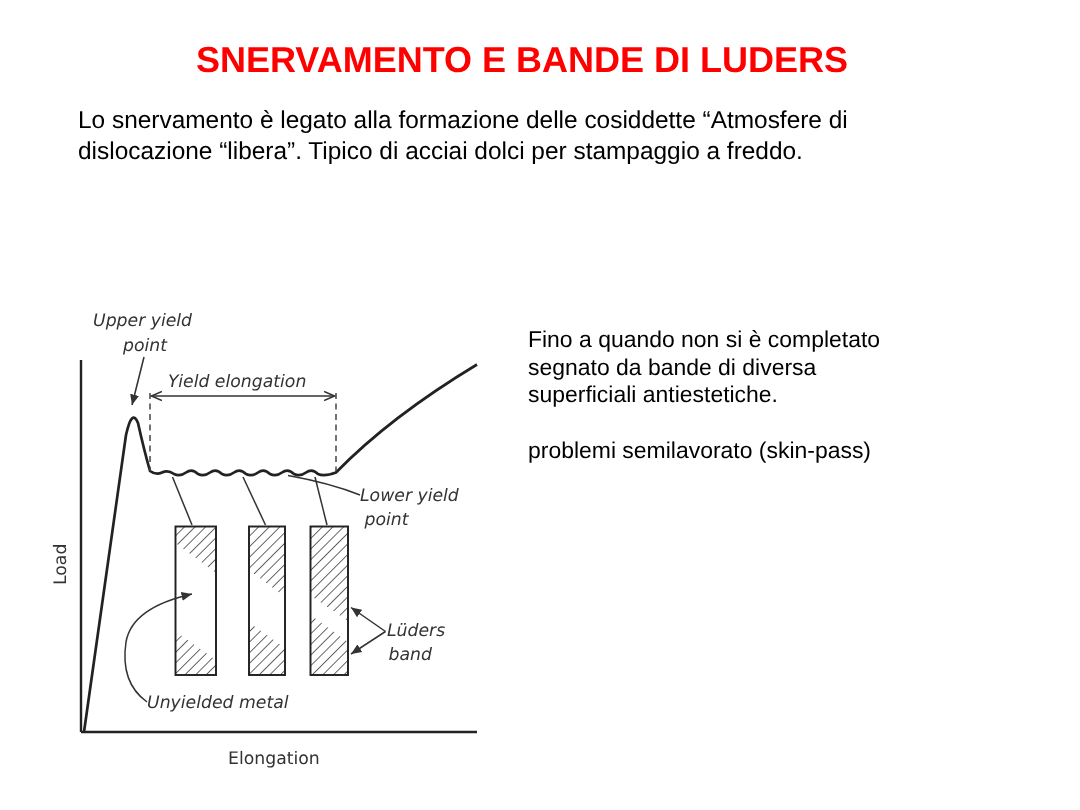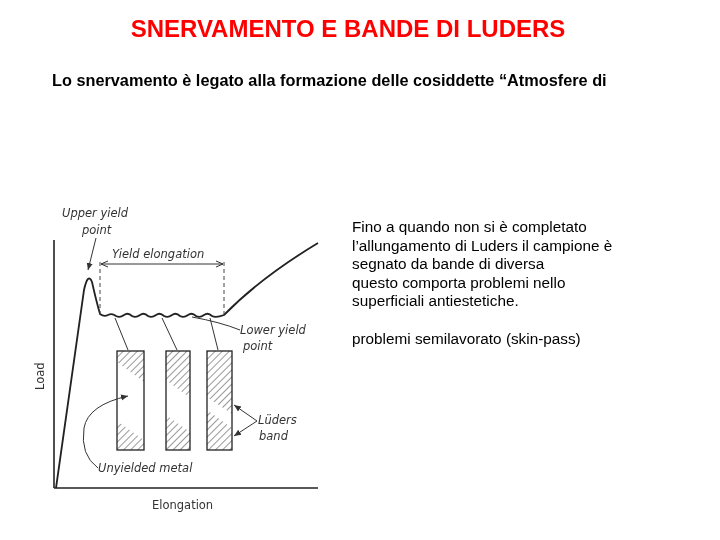--- a/index.html
+++ b/index.html
@@ -1,54 +1,53 @@
 <!DOCTYPE html>
 <html><head>
 <meta charset="utf-8">
 <style>
   html, body { margin: 0; padding: 0; }
   body {
     width: 720px; height: 540px; background: #ffffff; position: relative; overflow: hidden;
     font-family: "Liberation Sans", sans-serif; color: #000;
   }
   .title {
-    position: absolute; left: 0; top: 15px; width: 720px; text-align: center;
+    position: absolute; left: 0; top: 27px; width: 720px; text-align: center;
     font-size: 24px; font-weight: bold; color: #ff0000; letter-spacing: 0px;
     padding-left: 0px; box-sizing: border-box;
   }
   .title span { display: inline-block; transform: translateX(-12px); }
   .intro {
     position: absolute; left: 52px; top: 70px; width: 660px;
-    font-size: 16.3px; font-weight: bold; line-height: 21.3px; white-space: nowrap;
+    font-size: 16.3px; font-weight: normal; line-height: 21.3px; white-space: nowrap;
   }
   .intro div { height: 21.3px; }
   .side {
     position: absolute; left: 352px; top: 218px; width: 360px;
     font-size: 15.3px; font-weight: normal; line-height: 18.6px; white-space: nowrap;
   }
   .side div { height: 18.6px; }
   .side .gap { height: 18.6px; }
   .diagram { position: absolute; left: 0; top: 0; }
   .diag-text { font-family: "DejaVu Sans", sans-serif; font-style: italic; font-size: 11.5px; fill: #333; }
   .axis-text { font-family: "DejaVu Sans", sans-serif; font-size: 11.5px; fill: #333; }
 </style>
 </head>
 <body>
 
 <div class="title"><span>SNERVAMENTO E BANDE DI LUDERS</span></div>
 
 <div class="intro">
   <div>Lo snervamento è legato alla formazione delle cosiddette “Atmosfere di</div>
+  <div>dislocazione “libera”.  Tipico di acciai dolci per stampaggio a freddo.</div>
 </div>
 
 <div class="side">
   <div>Fino a quando non si è completato</div>
-  <div>l’allungamento di Luders il campione è</div>
   <div>segnato da bande di diversa</div>
-  <div>questo comporta problemi nello</div>
   <div>superficiali antiestetiche.</div>
   <div class="gap"></div>
   <div>problemi semilavorato (skin-pass)</div>
 </div>
 
 <svg class="diagram" width="720" height="540" viewBox="0 0 720 540">
   <defs>
     <pattern id="hatch" patternUnits="userSpaceOnUse" width="5" height="5" patternTransform="rotate(45)">
       <line x1="0" y1="0" x2="0" y2="5" stroke="#333" stroke-width="1"></line>
     </pattern>

